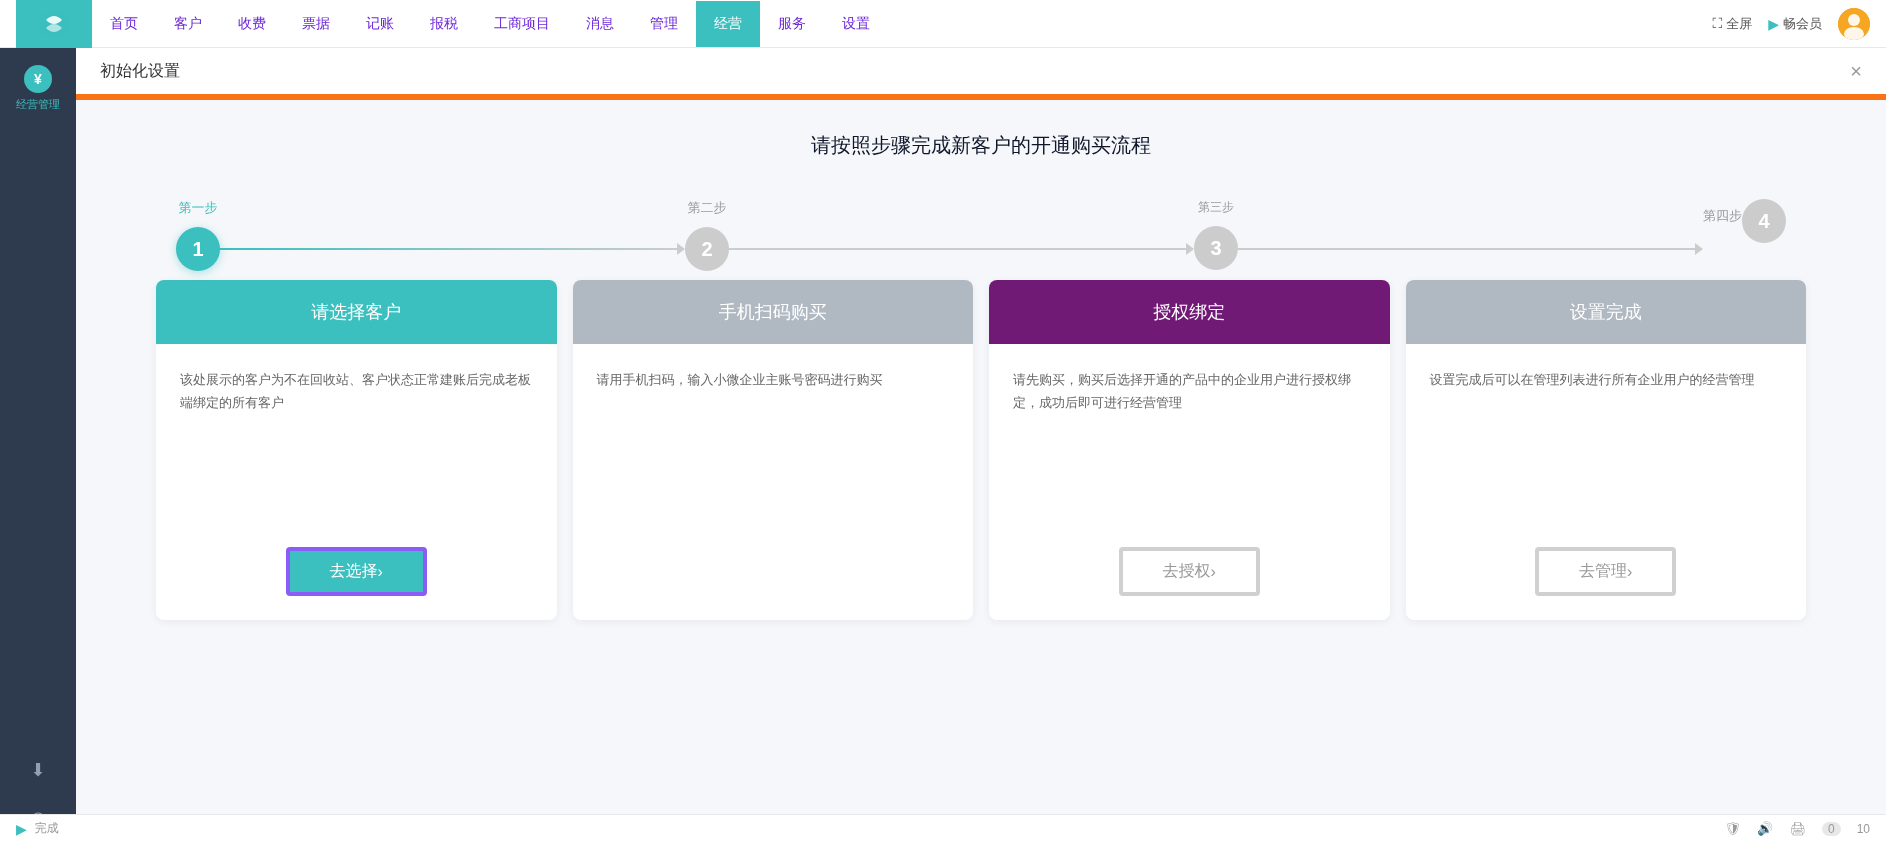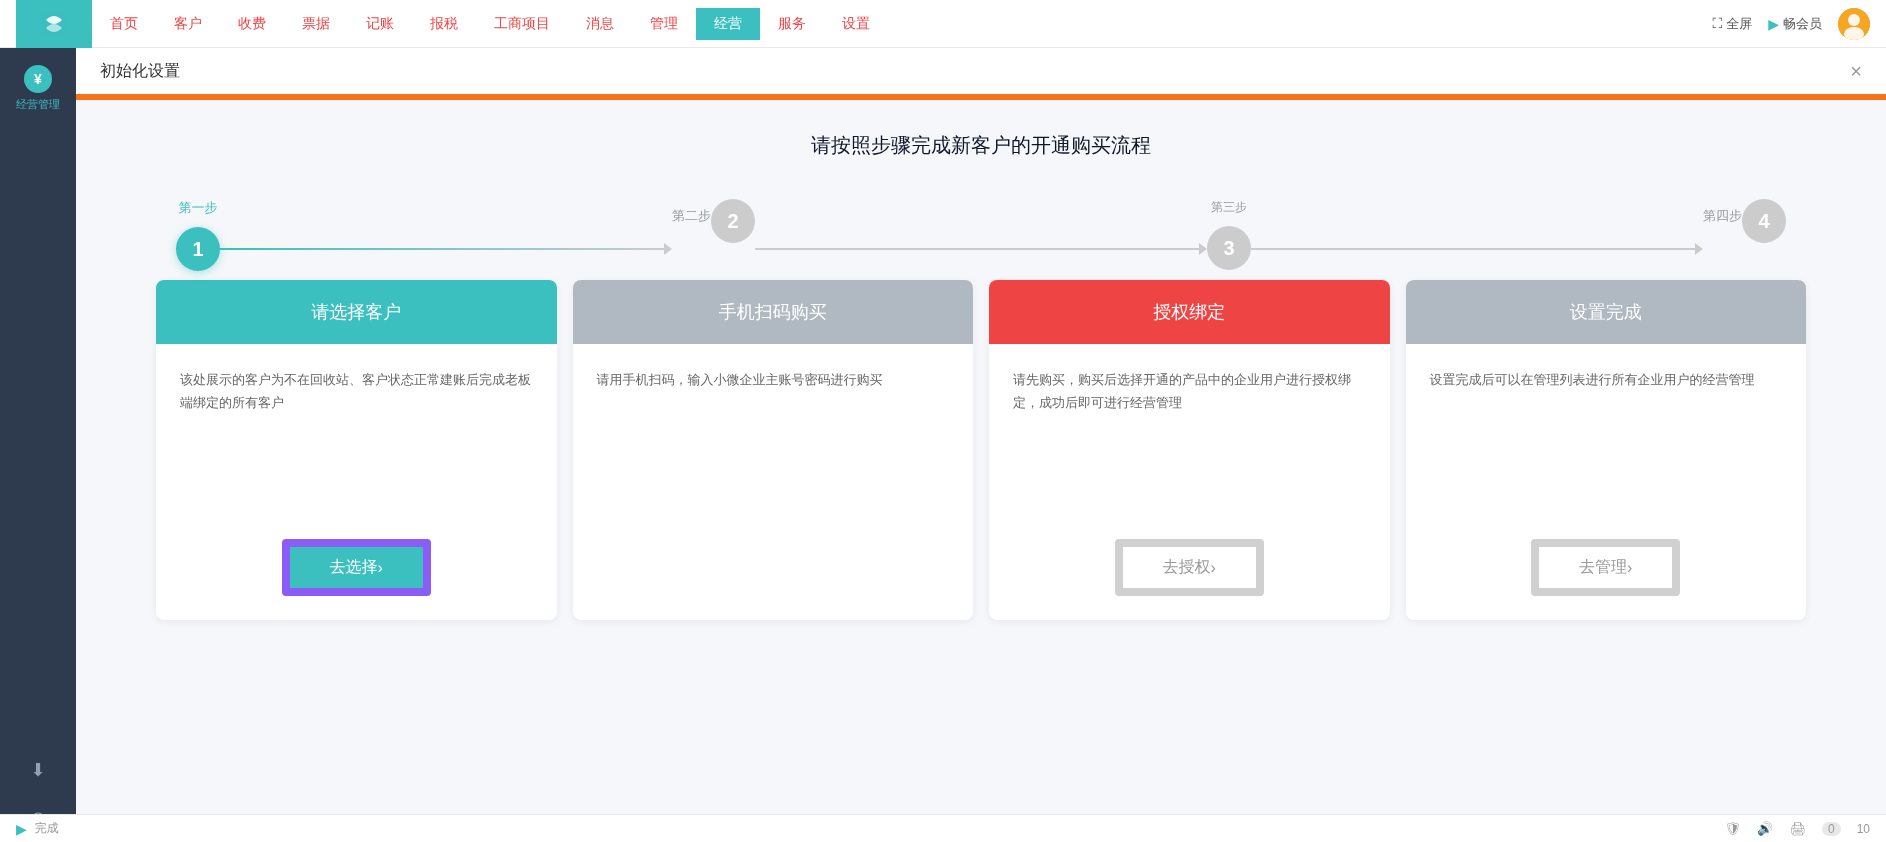--- a/index.html
+++ b/index.html
@@ -13,24 +13,24 @@
       padding: 0 16px; gap: 0;
     }
     .nav-logo {
       width: 76px; height: 48px; display: flex; align-items: center; justify-content: center;
       background: #3bbfbf; flex-shrink: 0;
     }
     .nav-logo svg { width: 32px; height: 32px; }
     .nav-items { display: flex; align-items: center; flex: 1; }
     .nav-item {
       padding: 0 18px; height: 38px; display: flex; align-items: center;
-      font-size: 14px; color: #ef4444; cursor: pointer; white-space: nowrap;
+      font-size: 14px; color: #6d28d9; cursor: pointer; white-space: nowrap;
     }
     .nav-item.active {
-      background: #3bbfbf; color: #fff; height: 32px;
+      background: #3bbfbf; color: #fff; height: 46px;
     }
     .nav-right { display: flex; align-items: center; gap: 16px; margin-left: auto; }
     .nav-right-item { font-size: 13px; color: #555; cursor: pointer; display: flex; align-items: center; gap: 4px; }
     .avatar { width: 32px; height: 32px; border-radius: 50%; overflow: hidden; background: #f5a623; display: flex; align-items: center; justify-content: center; }
 
     
     .layout { display: flex; height: 794px; }
     .sidebar {
       width: 76px; background: #2e3a4e; display: flex; flex-direction: column; align-items: center;
       padding-top: 8px; flex-shrink: 0; height: 794px;
@@ -76,21 +76,21 @@
     }
     .card-header {
       padding: 20px; text-align: center; font-size: 18px; font-weight: 500; color: #fff;
       background: #ccc;
     }
     .card-header.active { background: #3bbfbf; }
     .card-body { padding: 24px; flex: 1; }
     .card-desc { font-size: 13px; color: #666; line-height: 1.8; }
     .card-footer { padding: 16px 24px 24px; display: flex; justify-content: center; }
     .card-btn {
-      padding: 10px 40px; border: 8px solid #8b5cf6; border-radius: 4px;
+      padding: 10px 40px; border: 4px solid #8b5cf6; border-radius: 4px;
       background: #3bbfbf; color: #fff; font-size: 16px; cursor: pointer;
       display: flex; align-items: center; 
     }
     .card-btn.outline {
       background: #fff; color: #999; border-color: #d0d0d0;
     }
     .card-btn .btn-arrow { font-size: 16px; }
 
     
     .status-bar {
@@ -175,21 +175,21 @@
         <div style="display:flex;flex-direction:column;align-items:center;flex:0 0 auto;">
           <span style="font-size:13px;color:#3bbfbf;margin-bottom:10px;">第一步</span>
           <div style="width:44px;height:44px;border-radius:50%;background:#3bbfbf;color:#fff;font-size:20px;font-weight:bold;display:flex;align-items:center;justify-content:center;z-index:2;box-shadow:0 2px 8px rgba(59,191,191,0.4);">1</div>
         </div>
 
         <div style="flex:1;display:flex;align-items:center;margin-top:44px;">
           <div style="flex:1;height:2px;background:linear-gradient(to right,#3bbfbf,#ccc);"></div>
           <div style="width:0;height:0;border-top:6px solid transparent;border-bottom:6px solid transparent;border-left:8px solid #ccc;"></div>
         </div>
 
-        <div style="display:flex;flex-direction:row;align-items:center;flex:0 0 auto;">
+        <div style="display:flex;flex-direction:column;align-items:center;flex:0 0 auto;">
           <span style="font-size:13px;color:#999;margin-bottom:10px;">第二步</span>
           <div style="width:44px;height:44px;border-radius:50%;background:#ccc;color:#fff;font-size:20px;font-weight:bold;display:flex;align-items:center;justify-content:center;z-index:2;">2</div>
         </div>
 
         <div style="flex:1;display:flex;align-items:center;margin-top:44px;">
           <div style="flex:1;height:2px;background:#ccc;"></div>
           <div style="width:0;height:0;border-top:6px solid transparent;border-bottom:6px solid transparent;border-left:8px solid #ccc;"></div>
         </div>
 
         <div style="display:flex;flex-direction:column;align-items:center;flex:0 0 auto;">
@@ -230,21 +230,21 @@
             <span>手机扫码购买</span>
           </div>
           <div class="card-body">
             <p class="card-desc">请用手机扫码，输入小微企业主账号密码进行购买</p>
           </div>
           <div class="card-footer">
           </div>
         </div>
 
         <div class="step-card">
-          <div class="card-header" style="background:#ef4444;">
+          <div class="card-header" style="background:#701a75;">
             <span>授权绑定</span>
           </div>
           <div class="card-body">
             <p class="card-desc">请先购买，购买后选择开通的产品中的企业用户进行授权绑定，成功后即可进行经营管理</p>
           </div>
           <div class="card-footer">
             <button class="card-btn outline">
               <span>去授权</span>
               <span class="btn-arrow">›</span>
             </button>

